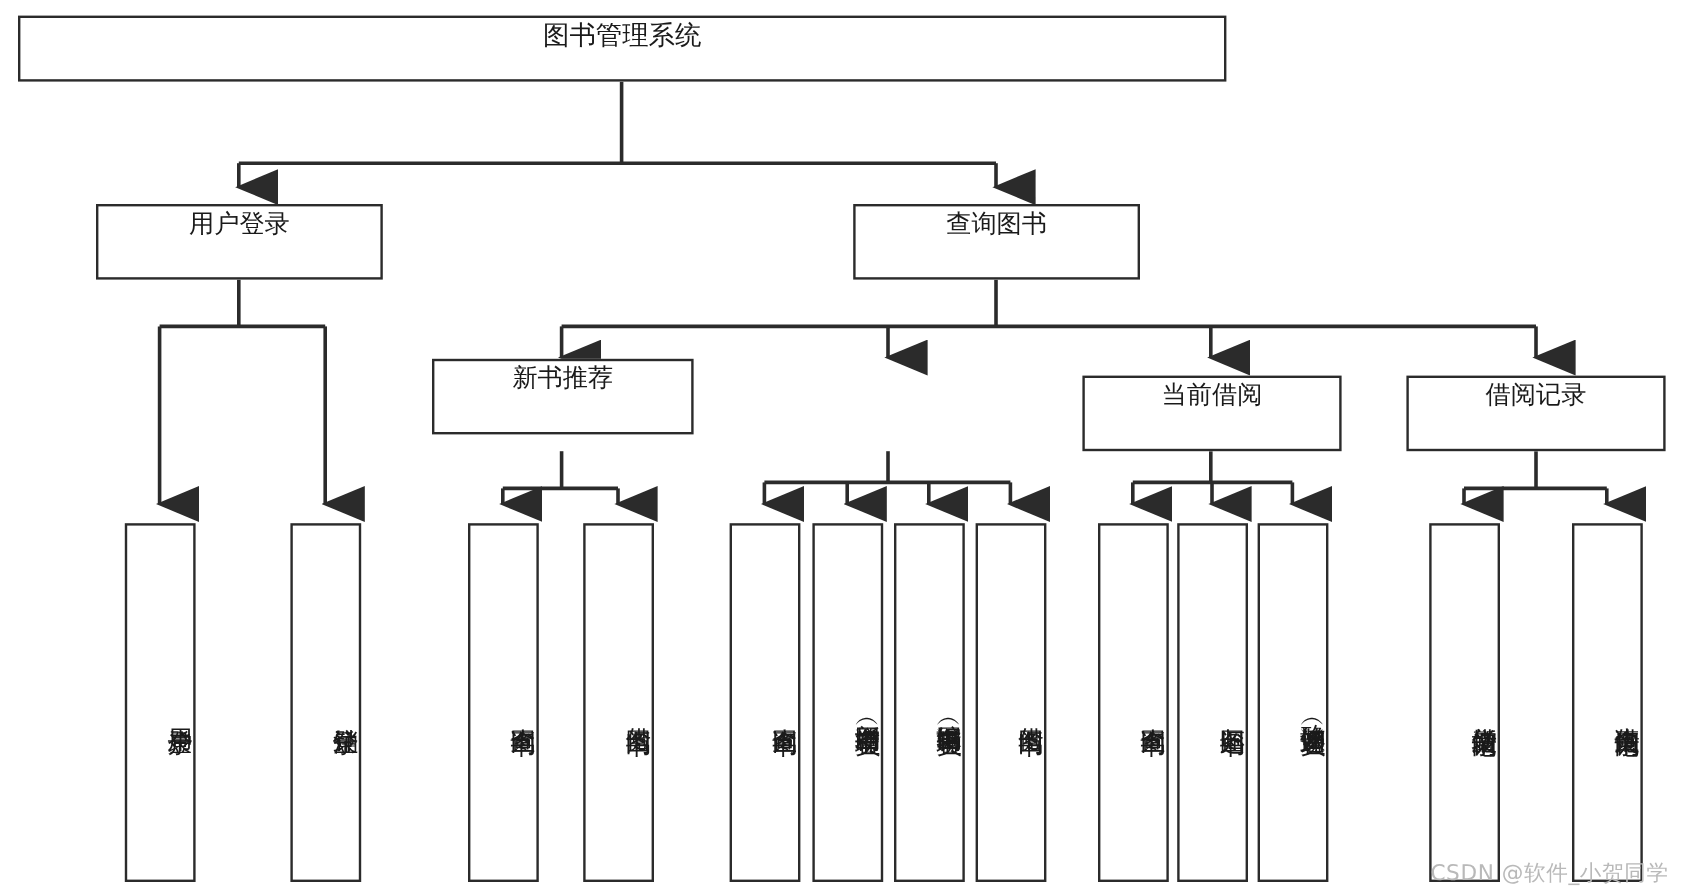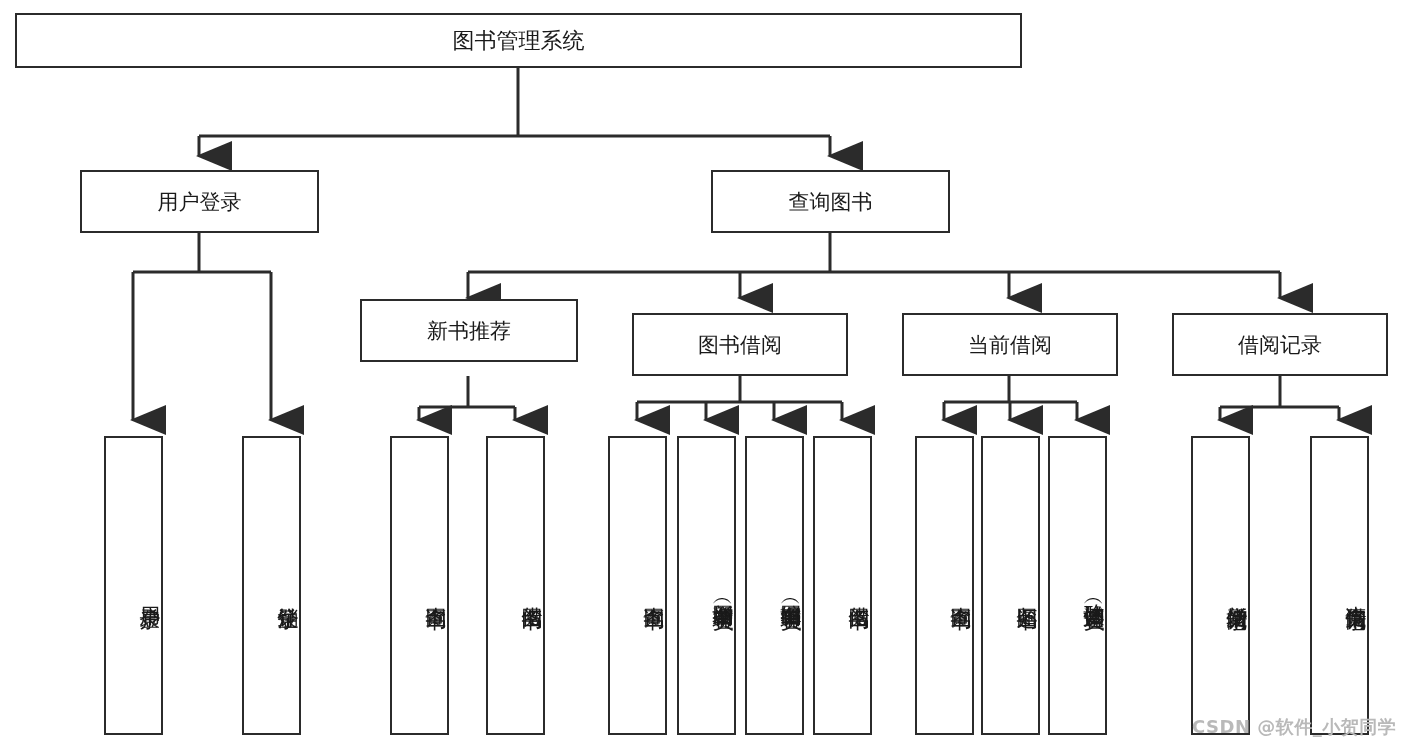--- a/index.html
+++ b/index.html
@@ -25,21 +25,20 @@
     width: 1405px;
     height: 747px;
     pointer-events: none;
   }
   .node {
     position: absolute;
     box-sizing: border-box;
     border: 2px solid #2b2b2b;
     background: #ffffff;
     display: flex;
-    align-items: center;
     justify-content: center;
     color: #1a1a1a;
     z-index: 2;
   }
   .node-root {
     font-size: 22px;
   }
   .node-l1 {
     font-size: 21px;
   }
@@ -136,23 +135,20 @@
   </div>
 
   <div class="node node-l1" style="left:711px; top:170px; width:239px; height:63px;">
     <span class="node-label">查询图书</span>
   </div>
 
   <div class="node node-l2" style="left:360px; top:299px; width:218px; height:63px;">
     <span class="node-label">新书推荐</span>
   </div>
 
-  <div class="node node-l2" style="left:632px; top:313px; width:216px; height:63px;">
-    <span class="node-label">图书借阅</span>
-  </div>
 
   <div class="node node-l2" style="left:902px; top:313px; width:216px; height:63px;">
     <span class="node-label">当前借阅</span>
   </div>
 
   <div class="node node-l2" style="left:1172px; top:313px; width:216px; height:63px;">
     <span class="node-label">借阅记录</span>
   </div>
 
   <div class="node node-leaf" style="left:104px; top:436px; width:59px; height:299px;">
@@ -200,15 +196,15 @@
   </div>
 
   <div class="node node-leaf" style="left:1191px; top:436px; width:59px; height:299px;">
     <span class="node-label">新增借阅记录</span>
   </div>
 
   <div class="node node-leaf" style="left:1310px; top:436px; width:59px; height:299px;">
     <span class="node-label">查询借阅记录</span>
   </div>
 
-  <div class="watermark" style="left:1192px; top:715px;font-weight:bold;">CSDN @软件_小贺同学</div>
+  <div class="watermark" style="left:1192px; top:715px;">CSDN @软件_小贺同学</div>
 
 </div>
 
 </body></html>

